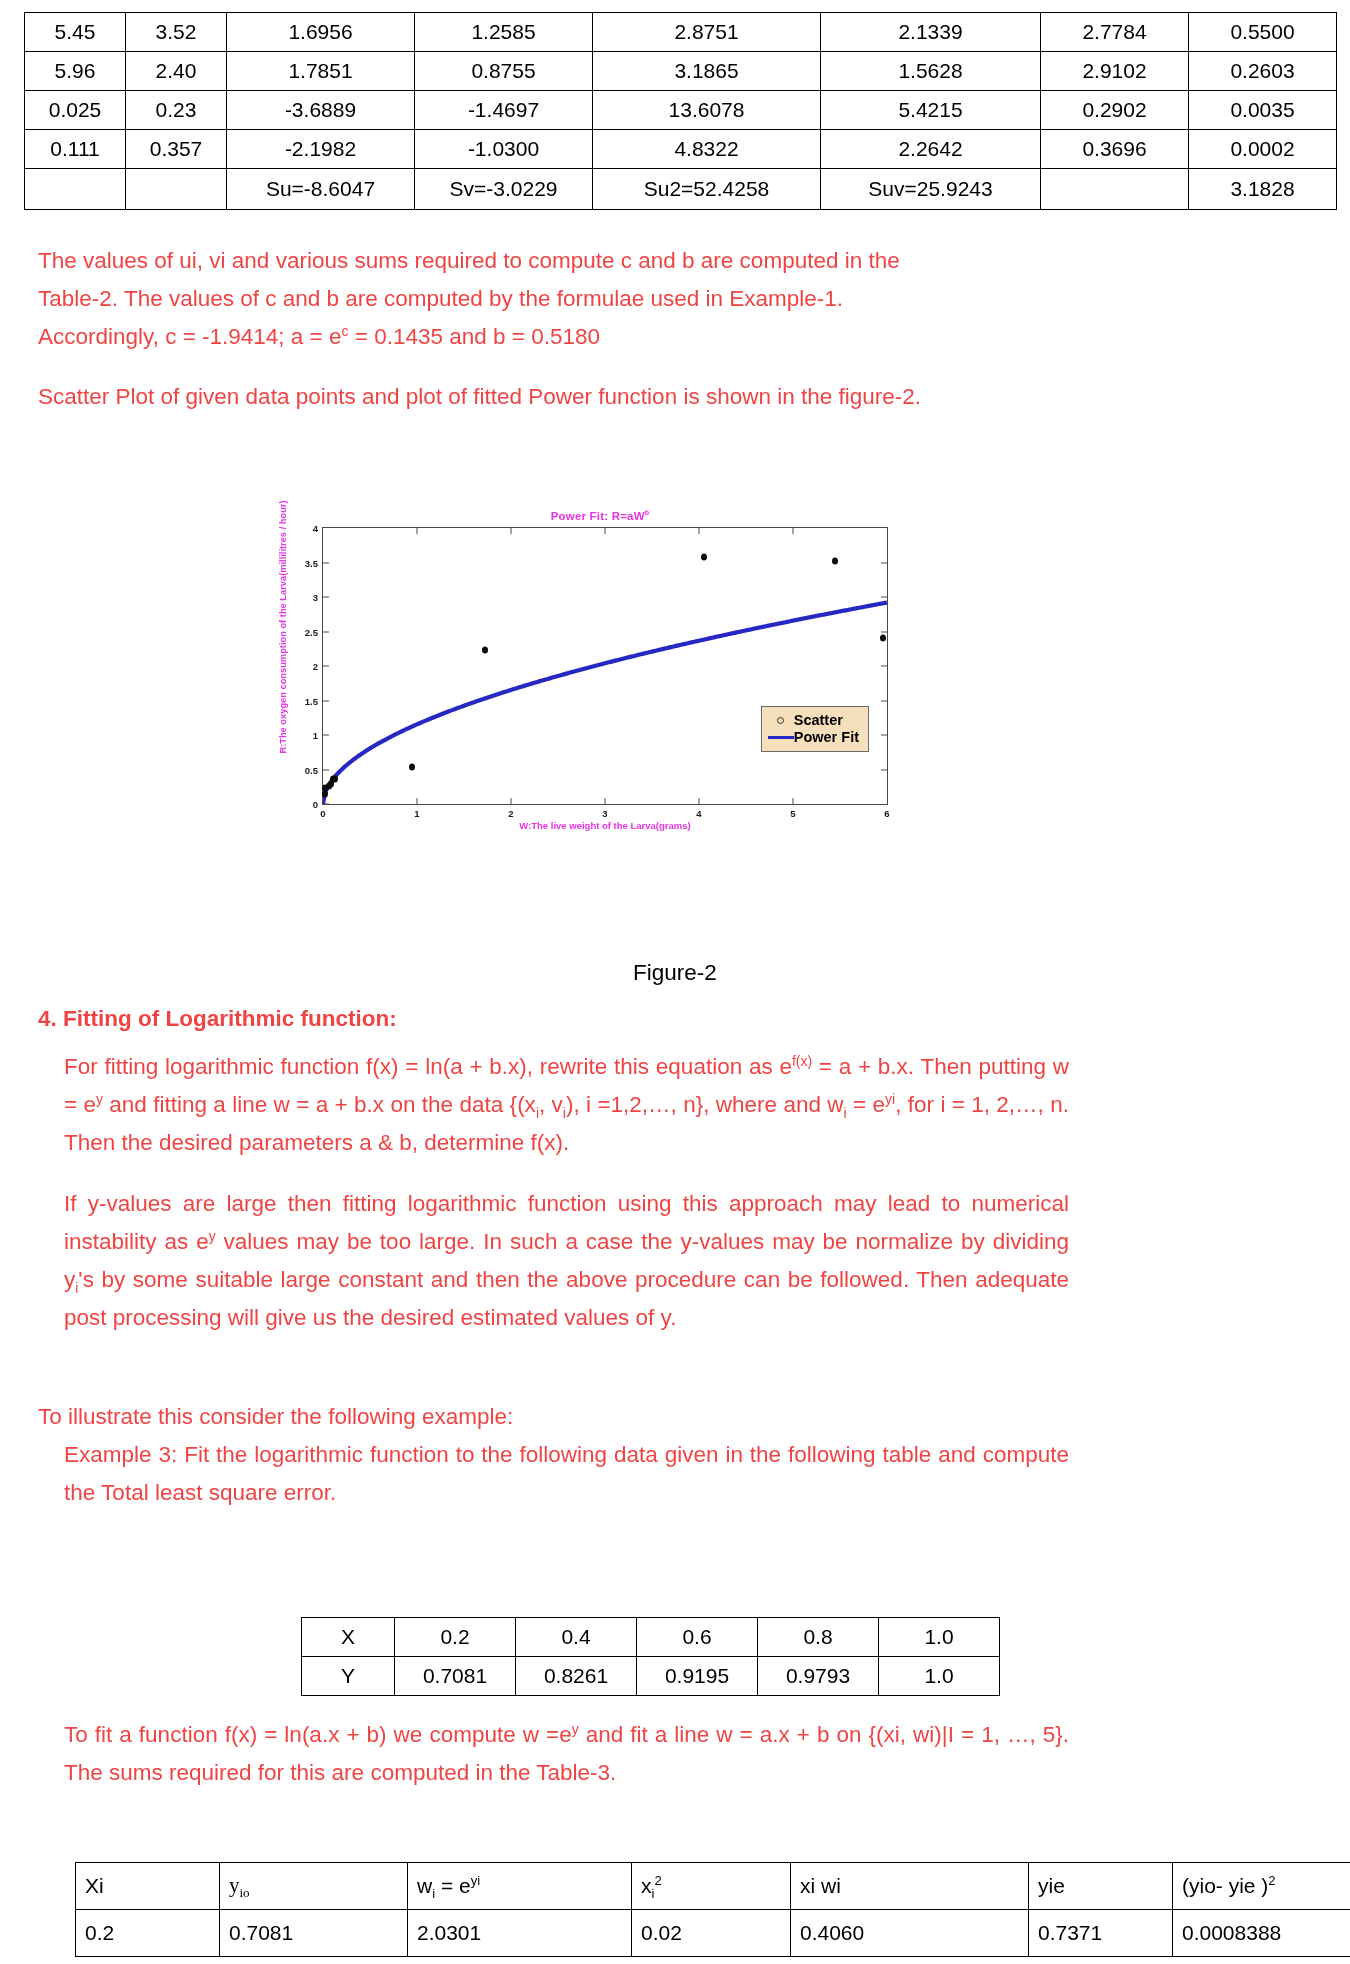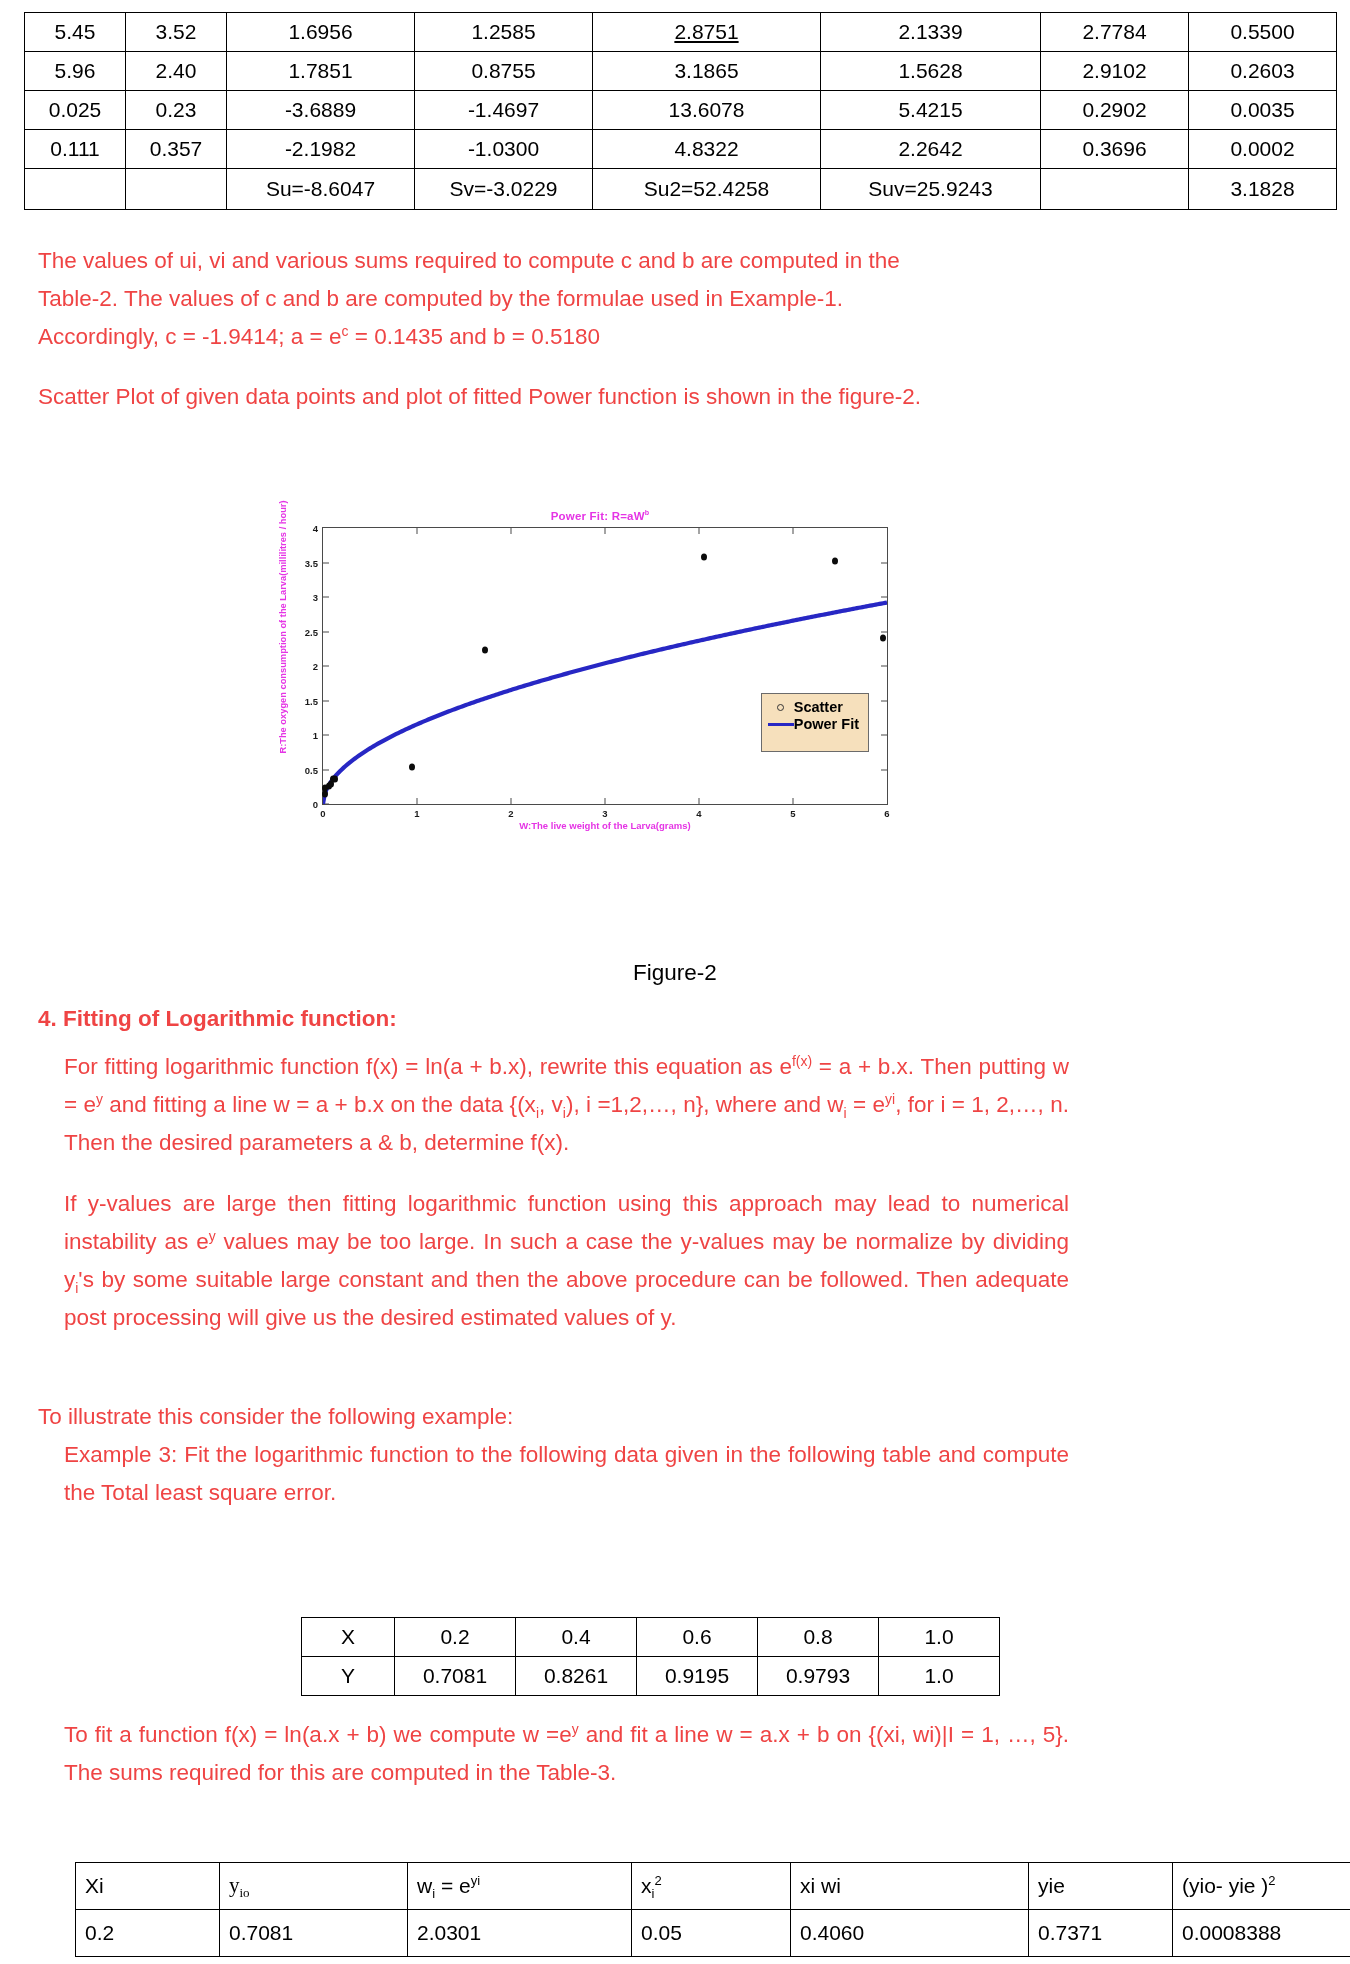--- a/index.html
+++ b/index.html
@@ -42,21 +42,21 @@
     left: 24px;
     top: 12px;
     width: 1308px;
   }
   table.table2 { width: 1308px; table-layout: fixed; }
   table.table2 td { text-align: center; height: 30px; }
   table.table2 .c0 { width: 88px; }
   table.table2 .c1 { width: 88px; }
   table.table2 .c2 { width: 175px; }
   table.table2 .c3 { width: 165px; }
-  table.table2 .c4 { width: 215px; text-decoration: underline; }
+  table.table2 .c4 { width: 215px; }
   table.table2 .c5 { width: 207px; }
   table.table2 .c6 { width: 135px; }
   table.table2 .c7 { width: 135px; }
   table.table2 tr.sum-row td { height: 32px; }
   table.table2 tr.sum-row td.lbl { text-align: center; }
 
   
   .para {
     position: absolute;
     font-size: 22.5px;
@@ -164,21 +164,21 @@
     background: #0b0b0b;
     border-radius: 50%;
     transform: translate(-50%, -50%);
   }
   .legend {
     position: absolute;
     right: 18px;
     bottom: 52px;
     background: #f6e0bc;
     border: 1.2px solid #6b6b6b;
-    padding: 5px 9px 18px 6px;
+    padding: 5px 9px 5px 6px;
   }
   .legend-row {
     display: flex;
     align-items: center;
     font-size: 14.5px;
     font-weight: bold;
     color: #000;
     line-height: 1.18;
     white-space: nowrap;
   }
@@ -442,21 +442,21 @@
           <td class="k2"><span>w</span><sub>i</sub><span> = e</span><sup>yi</sup></td>
           <td class="k3"><span>x</span><sub>i</sub><sup>2</sup></td>
           <td class="k4"><span>xi wi</span></td>
           <td class="k5"><span>yie</span></td>
           <td class="k6"><span>(yio- yie )</span><sup>2</sup></td>
         </tr>
         <tr>
           <td>0.2</td>
           <td>0.7081</td>
           <td>2.0301</td>
-          <td>0.05</td>
+          <td>0.02</td>
           <td>0.4060</td>
           <td>0.7371</td>
           <td>0.0008388</td>
         </tr>
       </tbody>
     </table>
   </div>
 
 </div>
 

